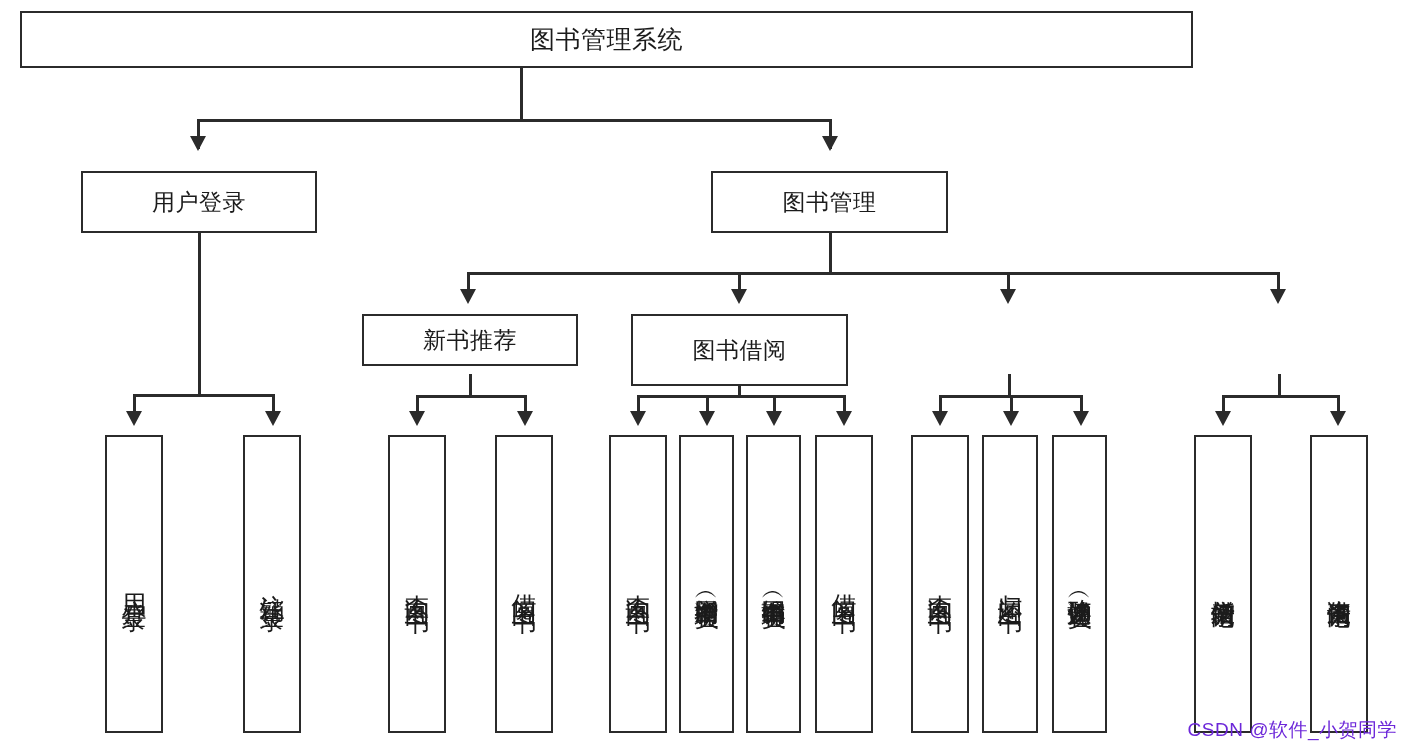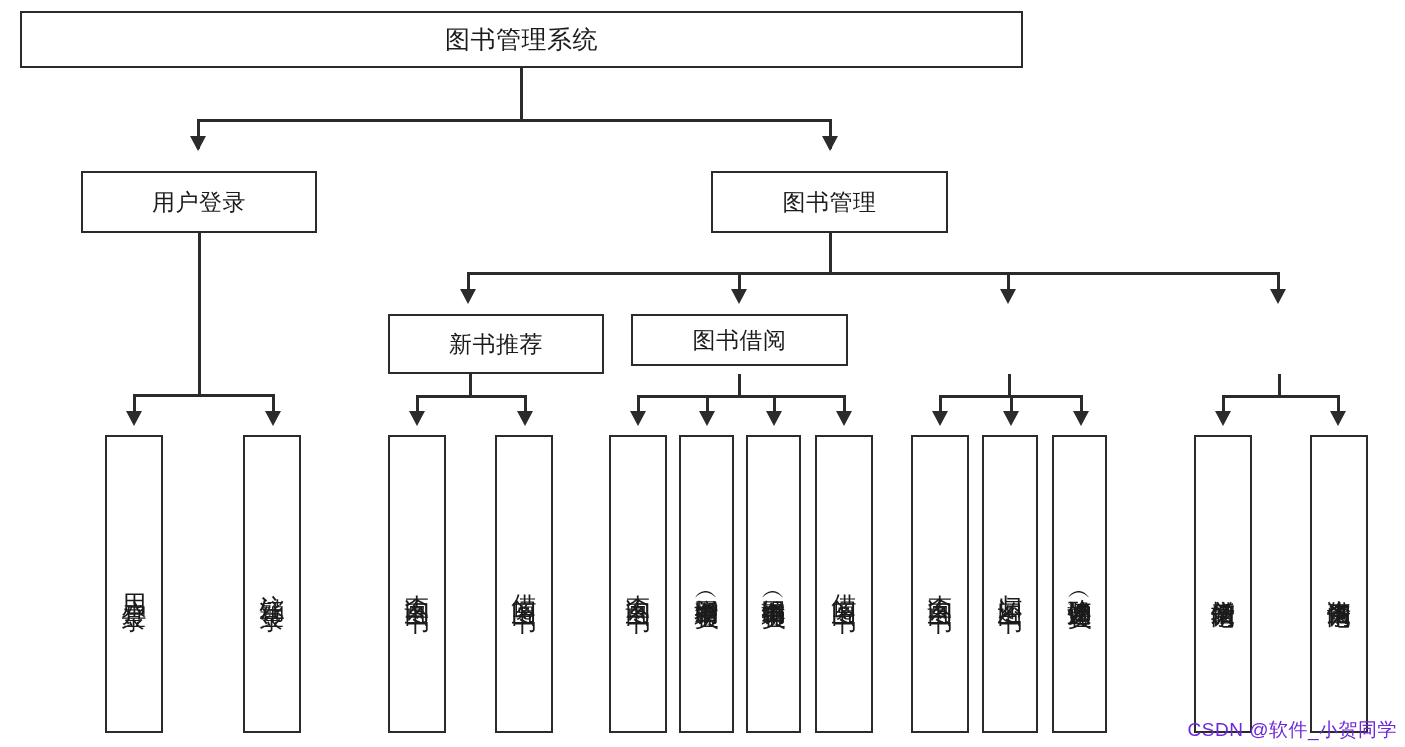--- a/index.html
+++ b/index.html
@@ -88,21 +88,21 @@
     letter-spacing: 0.5px;
     z-index: 9;
     white-space: nowrap;
   }
 </style>
 </head>
 <body>
 
 <div id="canvas">
 
-  <div class="node root" style="left:20px; top:11px; width:1003px; height:57px;">
+  <div class="node root" style="left:20px; top:11px; width:1173px; height:57px;">
     <span class="label">图书管理系统</span>
   </div>
 
   <div class="ln v" style="left:520px; top:68px; width:2.5px; height:52px;"></div>
 
   <div class="ln h" style="left:197px; top:119px; width:635px; height:2.5px;"></div>
 
   <div class="ln v" style="left:197px; top:119px; height:30px;"></div>
   <div class="arrow" style="left:190px; top:136px;"></div>
   <div class="ln v" style="left:829px; top:119px; height:30px;"></div>
@@ -128,24 +128,24 @@
 
   <div class="ln v" style="left:467px; top:272px; height:28px;"></div>
   <div class="arrow" style="left:460px; top:289px;"></div>
   <div class="ln v" style="left:738px; top:272px; height:28px;"></div>
   <div class="arrow" style="left:731px; top:289px;"></div>
   <div class="ln v" style="left:1007px; top:272px; height:28px;"></div>
   <div class="arrow" style="left:1000px; top:289px;"></div>
   <div class="ln v" style="left:1277px; top:272px; height:28px;"></div>
   <div class="arrow" style="left:1270px; top:289px;"></div>
 
-  <div class="node lvl3" style="left:362px; top:314px; width:216px; height:60px;margin-left:26px;">
+  <div class="node lvl3" style="left:362px; top:314px; width:216px; height:52px;">
     <span class="label">新书推荐</span>
   </div>
-  <div class="node lvl3" style="left:631px; top:314px; width:217px; height:52px;">
+  <div class="node lvl3" style="left:631px; top:314px; width:217px; height:72px;">
     <span class="label">图书借阅</span>
   </div>
 
   <div class="ln v" style="left:469px; top:374px; height:22px;"></div>
   <div class="ln h" style="left:416px; top:395px; width:110px; height:2.5px;"></div>
   <div class="ln v" style="left:416px; top:395px; height:27px;"></div>
   <div class="arrow" style="left:409px; top:411px;"></div>
   <div class="ln v" style="left:524px; top:395px; height:27px;"></div>
   <div class="arrow" style="left:517px; top:411px;"></div>
 

